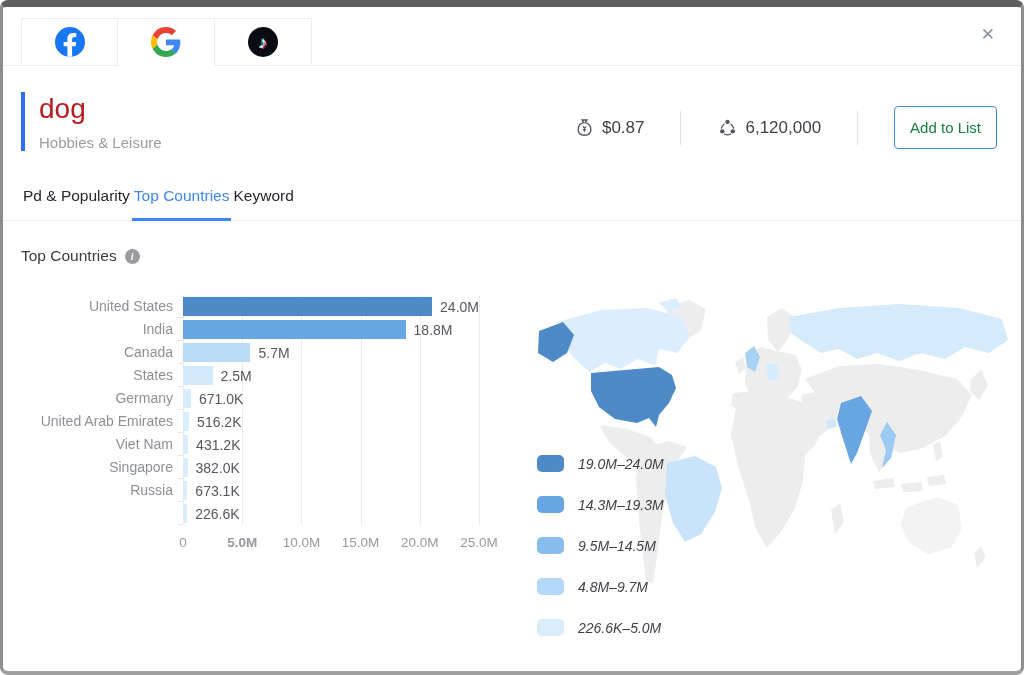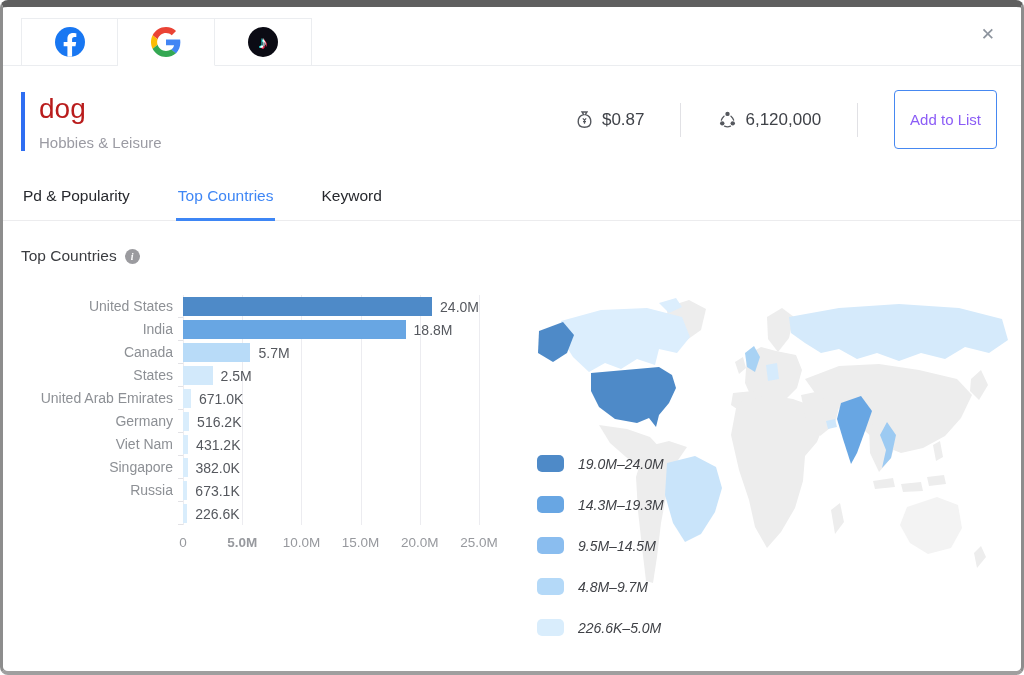--- a/index.html
+++ b/index.html
@@ -57,33 +57,33 @@
 
   
   .kw-header {
     display:flex; align-items:center;
     padding:24px 24px 18px 18px;
   }
   .kw-left { border-left:4px solid #2e6ef2; padding-left:14px; }
   .kw-term { font-size:28px; color:#b91c1c; font-weight:400; line-height:1.2; }
   .kw-category { font-size:15px; color:#9b9ba3; margin-top:9px; }
   .kw-spacer { flex:1; }
-  .metrics { display:flex; align-items:center; gap:36px; align-self:flex-end; padding-bottom:4px; }
+  .metrics { display:flex; align-items:center; gap:36px; align-self:flex-end; padding-bottom:4px;margin-top:16px; }
   .metric { display:flex; align-items:center; gap:7px; font-size:17px; color:#3f4248; }
   .metric svg { width:21px; height:21px; display:block; }
   .m-divider { width:1px; height:34px; background:#e1e1e5; }
   .add-btn {
-    border:1px solid #4688f1; color:#8b5cf6; background:#fff;
-    font-size:15px; border-radius:4px; padding:20px 15px;
+    border:1px solid #4688f1; color:#15803d; background:#fff;
+    font-size:15px; border-radius:4px; padding:12px 15px;
     cursor:pointer; font-family:inherit;
   }
 
   
   .section-tabs {
-    display:flex; gap:44px; padding:0 18px;
+    display:flex; padding:0 18px;
     border-bottom:1px solid #ececee;
     margin-top:2px;
   }
   .stab {
     padding:14px 2px 13px;
     font-size:15.5px; color:#26282d;
     cursor:pointer; margin-bottom:-1px;
     border-bottom:3px solid transparent;
   }
   .stab.active { color:#3e86f5; border-bottom-color:#3e86f5; }
@@ -208,22 +208,22 @@
   </div>
 
   <div class="content">
 
     <div class="chart">
       <div class="labels-col" id="labels-col">
           <div class="clabel">United States</div>
           <div class="clabel">India</div>
           <div class="clabel">Canada</div>
           <div class="clabel">States</div>
+          <div class="clabel">Germany</div>
           <div class="clabel">United Arab Emirates</div>
-          <div class="clabel">Germany</div>
           <div class="clabel">Viet Nam</div>
           <div class="clabel">Singapore</div>
           <div class="clabel">Russia</div>
         </div>
       <div class="plot-col">
         <div id="gridlines">
             <div class="gridline" style="left: 0%;"></div>
             <div class="gridline" style="left: 20%;"></div>
             <div class="gridline" style="left: 40%;"></div>
             <div class="gridline" style="left: 60%;"></div>

